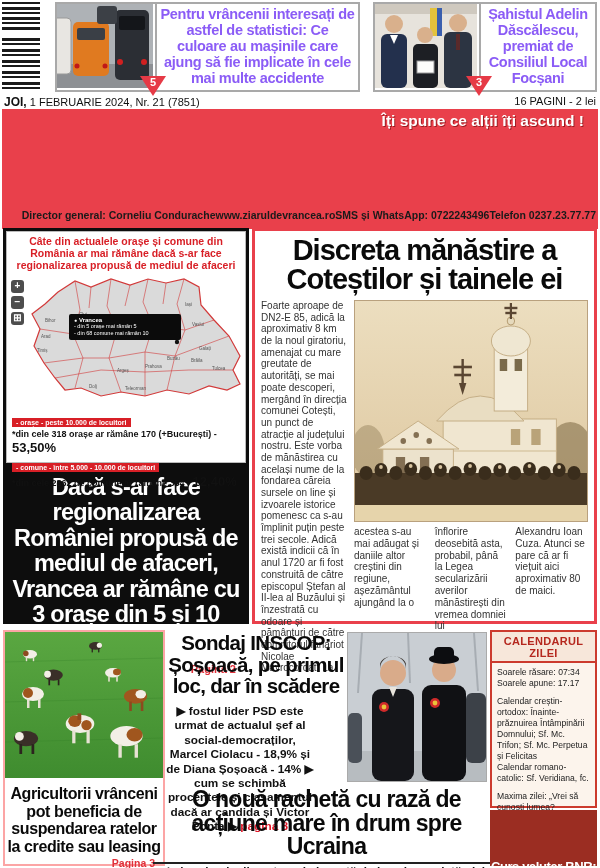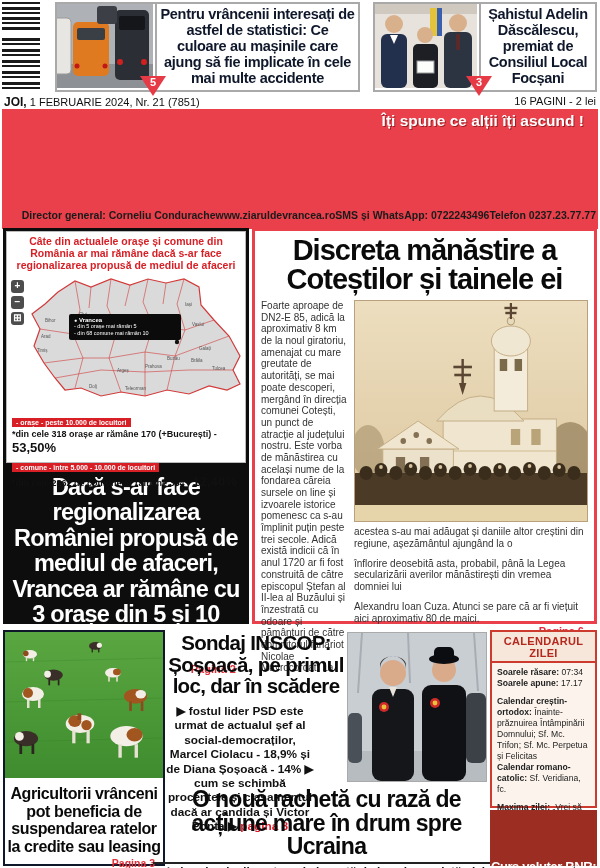--- a/index.html
+++ b/index.html
@@ -7,21 +7,21 @@
   .page { position:relative; width:600px; height:868px; background:#fff; margin:0 auto; overflow:hidden; }
   .abs { position:absolute; }
 
   
   .barcode { left:2px; top:2px; width:44px; height:88px; }
   .bc1 { width:38px; height:30px; background:repeating-linear-gradient(to bottom,#1a1a1a 0 2px,#fff 2px 5px,#1a1a1a 5px 8px,#fff 8px 10px); }
   .bc2 { width:38px; height:52px; margin-top:6px; background:repeating-linear-gradient(to bottom,#1a1a1a 0 3px,#fff 3px 5px,#1a1a1a 5px 7px,#fff 7px 11px); }
   .teaser { border:2px solid #a9a9a9; background:#fff; display:flex; }
   .teaser-photo { flex:0 0 auto; border-right:2px solid #a9a9a9; }
   .teaser-text { flex:1; display:flex; align-items:center; justify-content:center; text-align:center;
-                 font-weight:bold; font-size:14.5px; line-height:1.1; letter-spacing:-0.3px; padding:0 3px; color:#0f172a; }
+                 font-weight:bold; font-size:14.5px; line-height:1.1; letter-spacing:-0.3px; padding:0 3px; color:#8b5cf6; }
   .page-marker { position:absolute; width:26px; height:20px; background:#e63a46; clip-path:polygon(0 0,100% 0,50% 100%);
                  color:#fff; font-weight:bold; font-size:11px; text-align:center; line-height:13px; z-index:5; }
 
   .dateline { left:4px; top:95px; width:592px; display:flex; justify-content:space-between; font-size:11px; color:#111; }
   .dateline b { font-size:12px; }
 
   .masthead { left:2px; top:109px; width:596px; height:120px; background:#e9404b; }
   .tagline { position:absolute; right:14px; top:3px; color:#fff; font-weight:bold; font-size:15.5px;
              text-shadow:1px 1px 0 rgba(90,0,0,.55); }
   .mast-title { position:absolute; left:0; right:0; top:17px; text-align:center; color:#fff; font-weight:bold;
@@ -53,26 +53,26 @@
   .leftcol .pagina-red { padding:10px 10px 0 0; }
 
   
   .article { left:252px; top:228px; width:345px; height:396px; border:3px solid #e9404b; background:#fff; }
   .art-headline { font-weight:bold; font-size:29px; line-height:1.0; text-align:center; letter-spacing:-1px;
                   color:#0a0a0a; padding:5px 6px 4px; }
   .art-body { display:flex; gap:7px; padding:2px 6px 0; }
   .art-colmain { width:86px; font-size:10px; line-height:1.17; color:#333; }
   .art-right { flex:1; }
   .art-photo { height:222px; border:1px solid #b9a17e; }
-  .art-cols { display:flex; gap:8px; margin-top:4px; font-size:10px; line-height:1.18; color:#333;flex-direction:column; }
+  .art-cols { display:flex; gap:8px; margin-top:4px; font-size:10px; line-height:1.18; color:#333; }
   .art-cols > div { flex:1; }
   .art-pagina { color:#e8273c; font-weight:bold; font-size:11px; text-align:right; padding:0 4px 2px; }
 
   
-  .agri { left:3px; top:630px; width:162px; height:236px; border:2px solid #0f172a; background:#fff; }
+  .agri { left:3px; top:630px; width:162px; height:236px; border:2px solid #fca5a5; background:#fff; }
   .agri-headline { font-weight:bold; font-size:16px; line-height:1.1; text-align:center; letter-spacing:-0.4px;
                    color:#0a0a0a; padding:3px 1px 0; }
   .agri .pagina-red { padding:2px 8px 0 0; font-size:10.5px; }
 
   .sondaj-headline { left:167px; top:632px; width:178px; font-weight:bold; font-size:20.5px; line-height:1.05;
                      text-align:center; letter-spacing:-0.7px; color:#0a0a0a; }
   .sondaj-lead { left:166px; top:704px; width:148px; font-weight:bold; font-size:11.8px; line-height:1.22;
                  text-align:center; color:#111; }
   .lead-link { color:#e01828; }
   .sondaj-photo { left:347px; top:632px; width:140px; height:150px; border:1px solid #aaa; }
@@ -80,21 +80,21 @@
   .racheta { left:163px; top:788px; width:327px; text-align:center; }
   .racheta-headline { font-weight:bold; font-size:23px; line-height:1.03; letter-spacing:-0.7px; color:#0a0a0a; }
   .racheta-lead { font-weight:bold; font-size:11.8px; line-height:1.25; color:#111; margin-top:5px; }
   .bottom-rule { left:153px; top:862px; width:337px; height:2px; background:#222; }
 
   
   .calendar { left:490px; top:630px; width:107px; height:178px; border:2px solid #cc3b2e; background:#fcf4ec; }
   .cal-header { background:#f7e7da; color:#b5281e; font-weight:bold; font-size:11px; letter-spacing:0.3px;
                 text-align:center; padding:3px 0 2px; border-bottom:2px solid #cc3b2e; }
   .cal-body { padding:4px 5px; font-size:8.6px; line-height:1.28; color:#222; }
-  .cal-body .lbl { font-weight:bold;text-align:right; }
+  .cal-body .lbl { font-weight:normal;text-align:right; }
   .cal-gap { height:7px; }
   .cal-author { font-style:italic; text-align:right; margin-top:1px; }
 
   .curs { left:490px; top:810px; width:107px; height:56px; background:#9b2d22; }
   .curs-header { color:#fff; font-weight:bold; font-size:13px; text-align:center; padding:2px 0 1px; letter-spacing:-0.4px;margin-top:47px; }
   .curs-panel { background:#fff; margin:0 3px; padding:1px 3px 2px; color:#9b2d22; font-weight:bold; font-size:11.5px; line-height:1.35; }
   .curs-row { white-space:nowrap; }
 </style>
 </head>
 <body>

